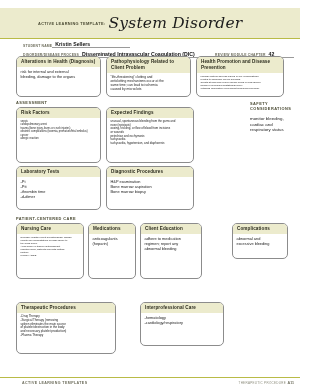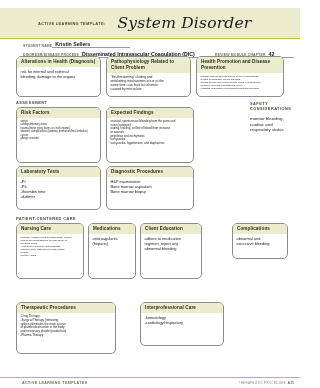--- a/index.html
+++ b/index.html
@@ -20,21 +20,21 @@
     border-bottom:1.5px solid #b9bb46;
     display:flex;align-items:center;
   }
   .header .alt-label{
     font-size:3.9px;letter-spacing:.35px;font-weight:bold;
     color:#4a4a33;margin-left:38px;text-transform:uppercase;
   }
   .header .title{
     font-family:"DejaVu Serif", serif;
     font-style:italic;font-size:15.5px;color:#1b1b1b;
-    margin-left:12px;letter-spacing:.2px;
+    margin-left:3px;letter-spacing:.2px;
   }
 
   
   .ident{position:absolute;left:0;top:41px;width:300px;}
   .ident .row{display:flex;align-items:flex-end;margin-bottom:2.5px;padding-left:23px;}
   .ident .cap{
     font-size:3.4px;letter-spacing:.2px;color:#6d6d5c;
     text-transform:uppercase;font-weight:bold;white-space:nowrap;
     padding-bottom:.5px;
   }

